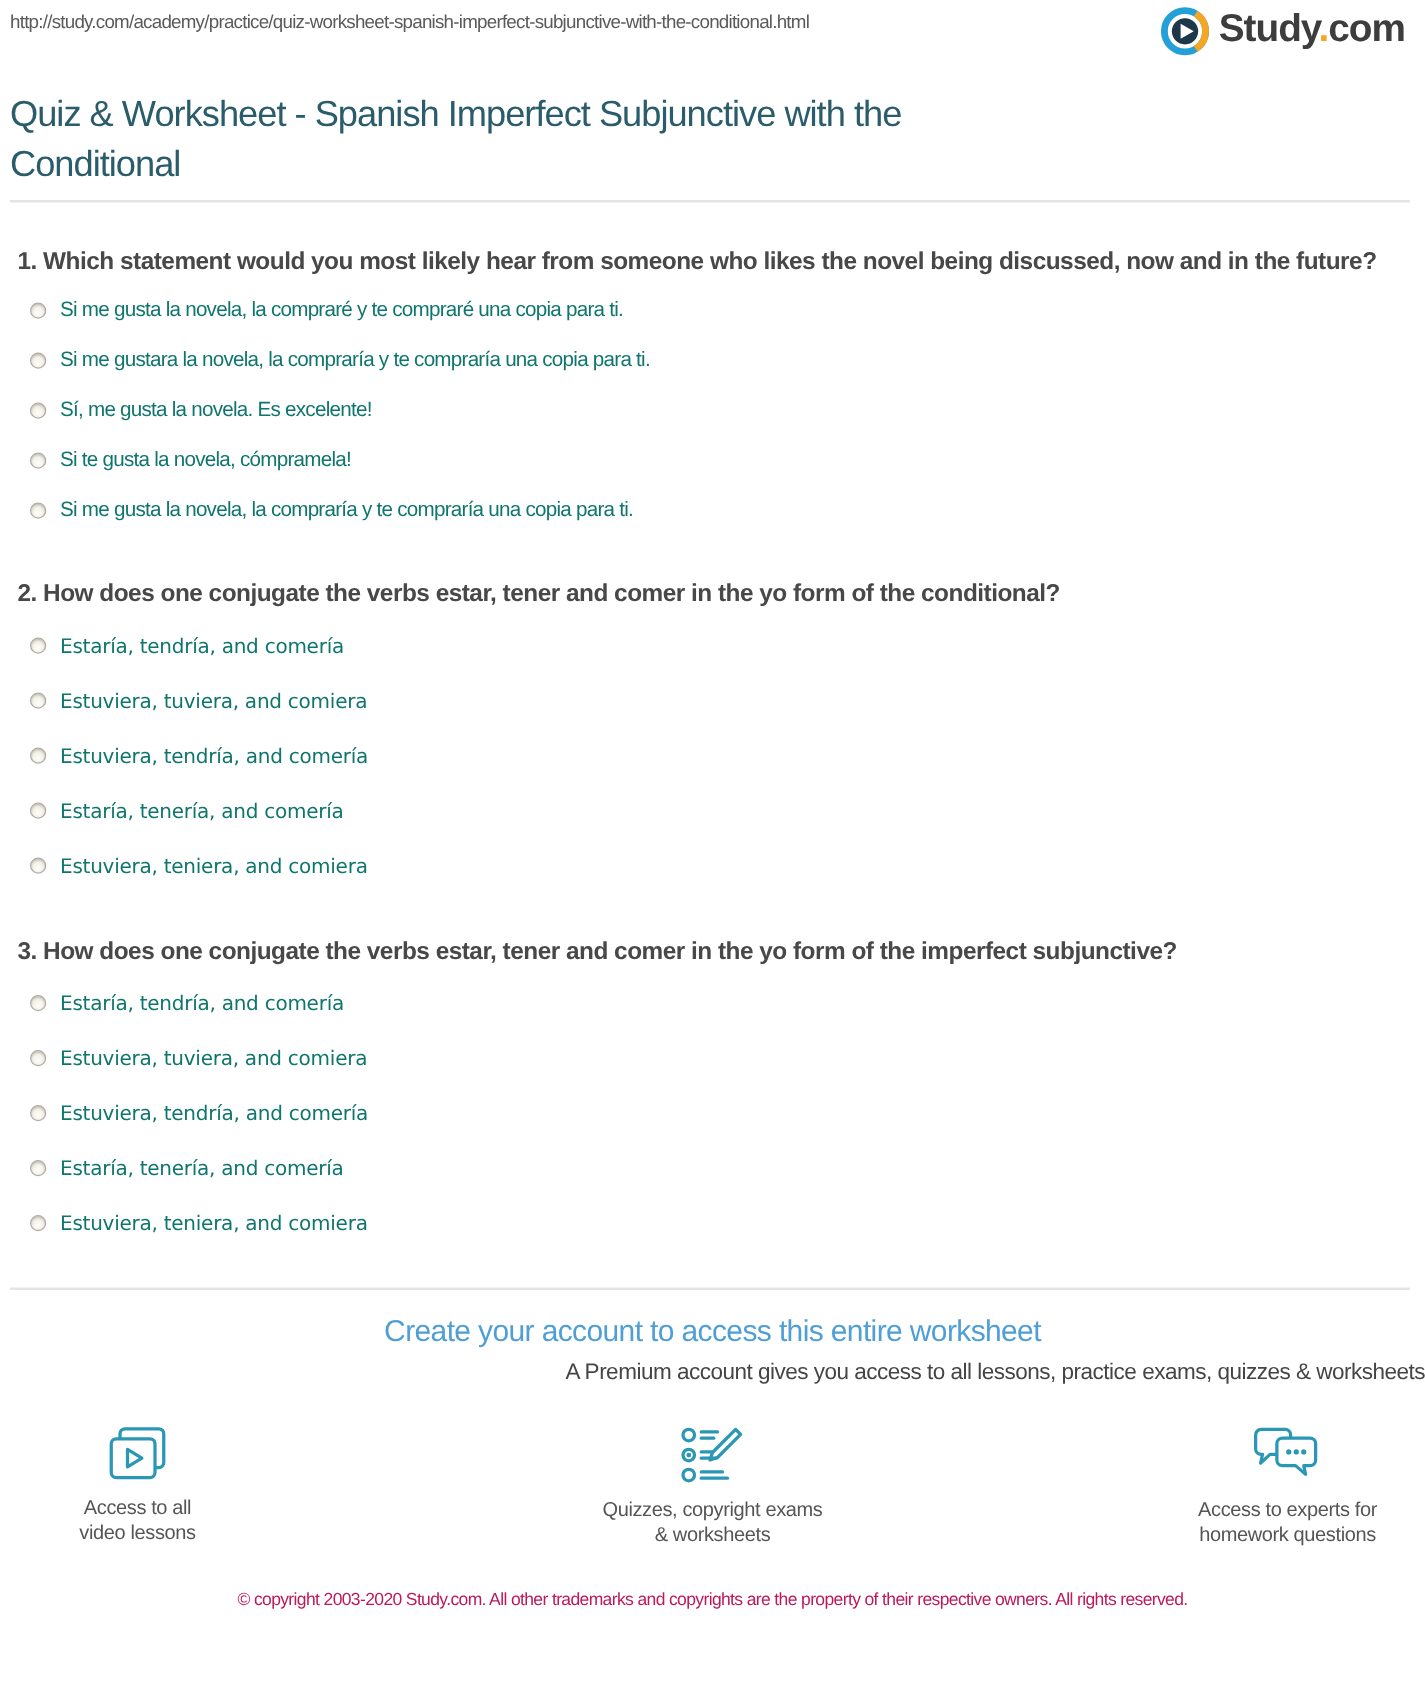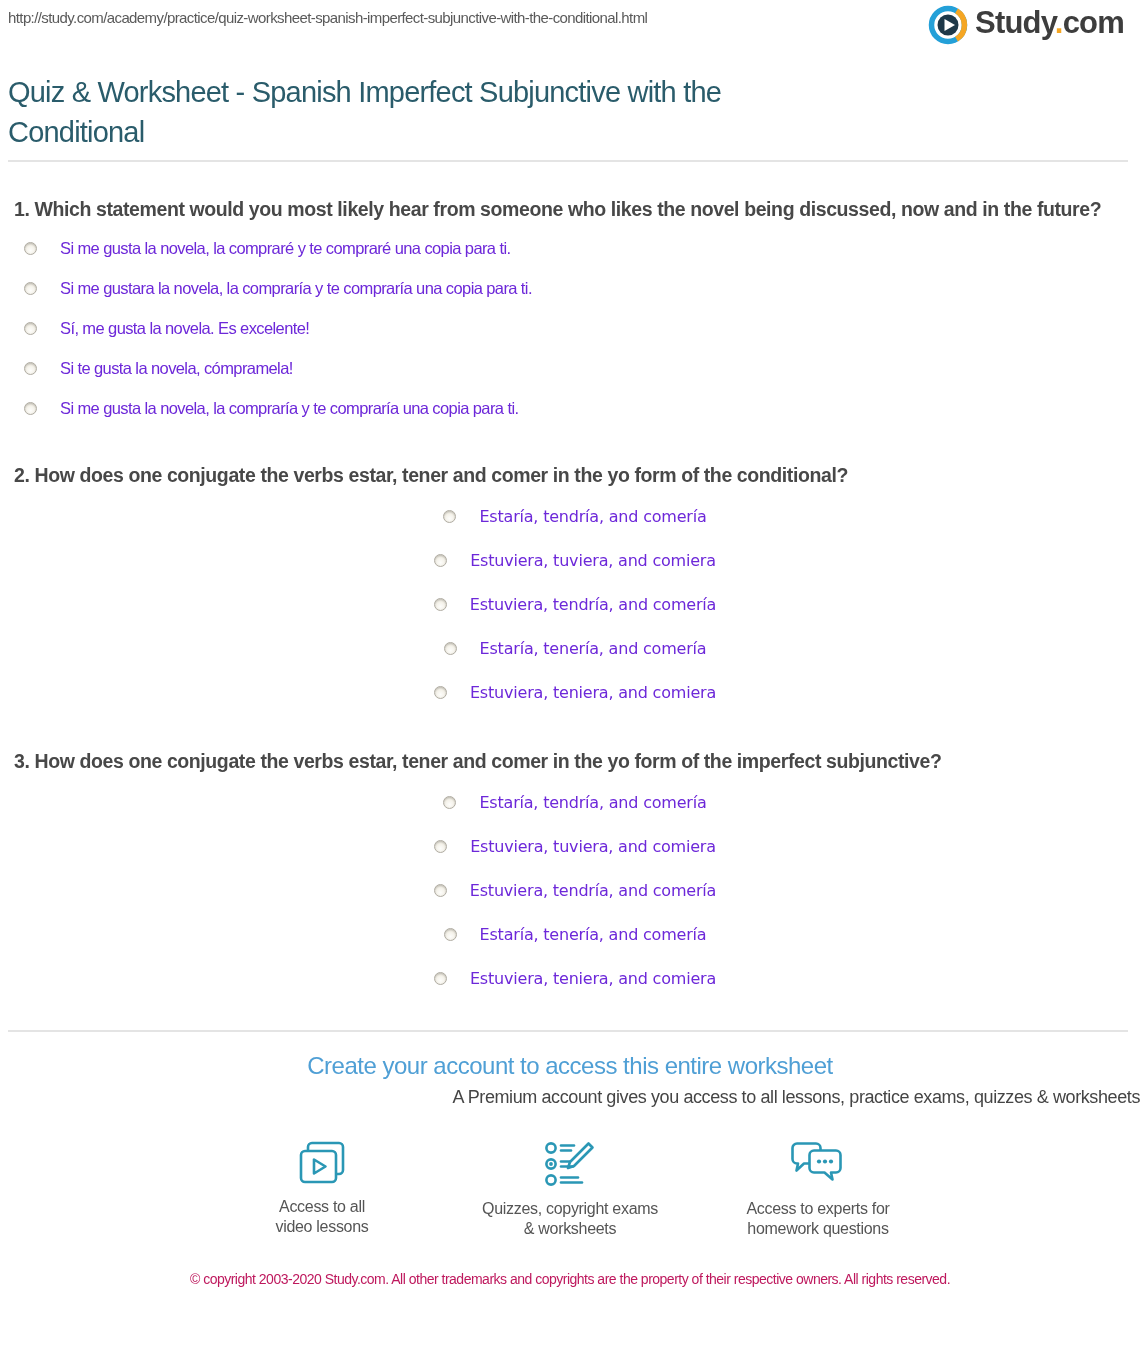--- a/index.html
+++ b/index.html
@@ -16,36 +16,36 @@
            color:#2a5c6b; letter-spacing:-0.8px; max-width:840px; }
 
   hr.divider { border:none; border-top:2px solid #e4e4e4; margin:8px 12px 0 8px; }
 
   .question { margin:0 14px; }
   .q-heading { margin-top:33px; font-size:19.5px; line-height:29px; font-weight:700;
                color:#484848; letter-spacing:-0.4px; }
   .options { margin-top:4px; }
   .option { display:flex; align-items:center; cursor:pointer; }
   .opts-condensed .option { height:40px; }
-  .opts-regular .option { height:44px;justify-content:center; }
+  .opts-regular .option { height:44px; }
   .radio { flex:0 0 auto; width:13px; height:13px; margin-left:10px; border-radius:50%;
            border:1px solid #b0aca2;
            background: radial-gradient(circle at 50% 68%, #fdfdfb 0%, #f3f0e7 55%, #d9d5c9 100%);
            box-shadow: inset 0 1px 2px rgba(0,0,0,0.18); }
-  .opt-label { margin-left:23px; color:#6d28d9; }
+  .opt-label { margin-left:11px; color:#0f766e; }
   .opts-condensed .opt-label { font-size:16.5px; letter-spacing:-0.6px; font-family:"Liberation Sans", sans-serif; }
   .opts-regular .opt-label { font-size:16px; letter-spacing:-0.2px; font-family:"DejaVu Sans", sans-serif; }
 
   hr.divider-bottom { margin-top:30px; }
 
   .signup-heading { margin-top:20px; text-align:center; font-size:24px; color:#4f9fd5;
                     letter-spacing:-0.5px; cursor:pointer; }
   .signup-sub { margin-top:7px; text-align:right; font-size:18px; color:#454545; letter-spacing:-0.4px; }
 
-  .features { display:flex; justify-content:center; margin-top:32px;gap:28px; }
+  .features { display:flex; justify-content:space-between; margin-top:32px;gap:28px; }
   .feature { width:220px; text-align:center; }
   .feature svg { display:block; margin:0 auto; }
   .feature-label { margin-top:11px; font-size:16px; line-height:20px; color:#555; letter-spacing:-0.3px; }
 
   .copyright { margin:30px auto 0; max-width:820px; text-align:center;
                font-size:14px; line-height:20px; color:#be185d; letter-spacing:-0.5px; }
 
   svg .st { fill:none; stroke:#2a97b5; stroke-width:2.6; stroke-linecap:round; stroke-linejoin:round; }
 </style>
 </head>

